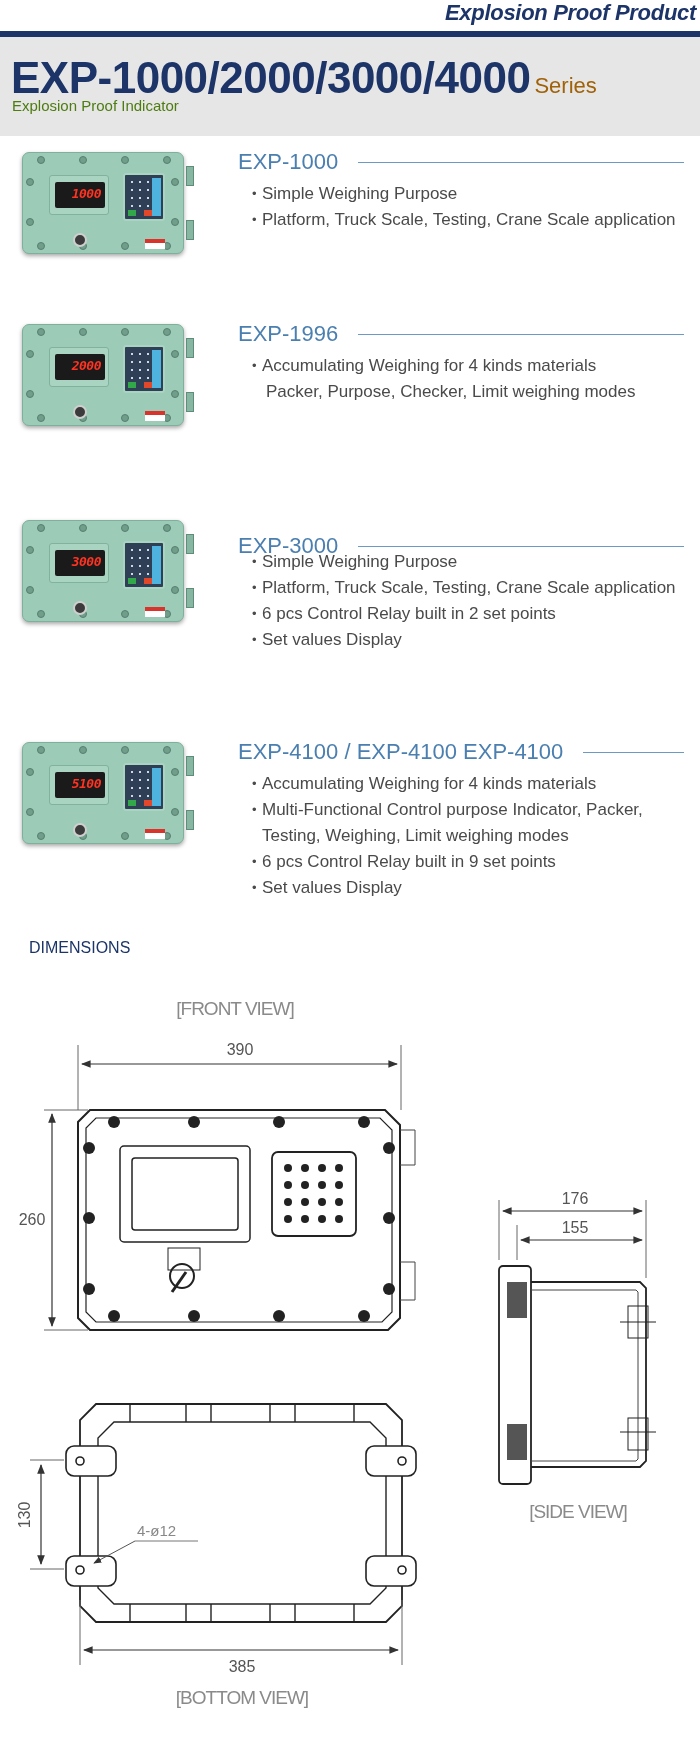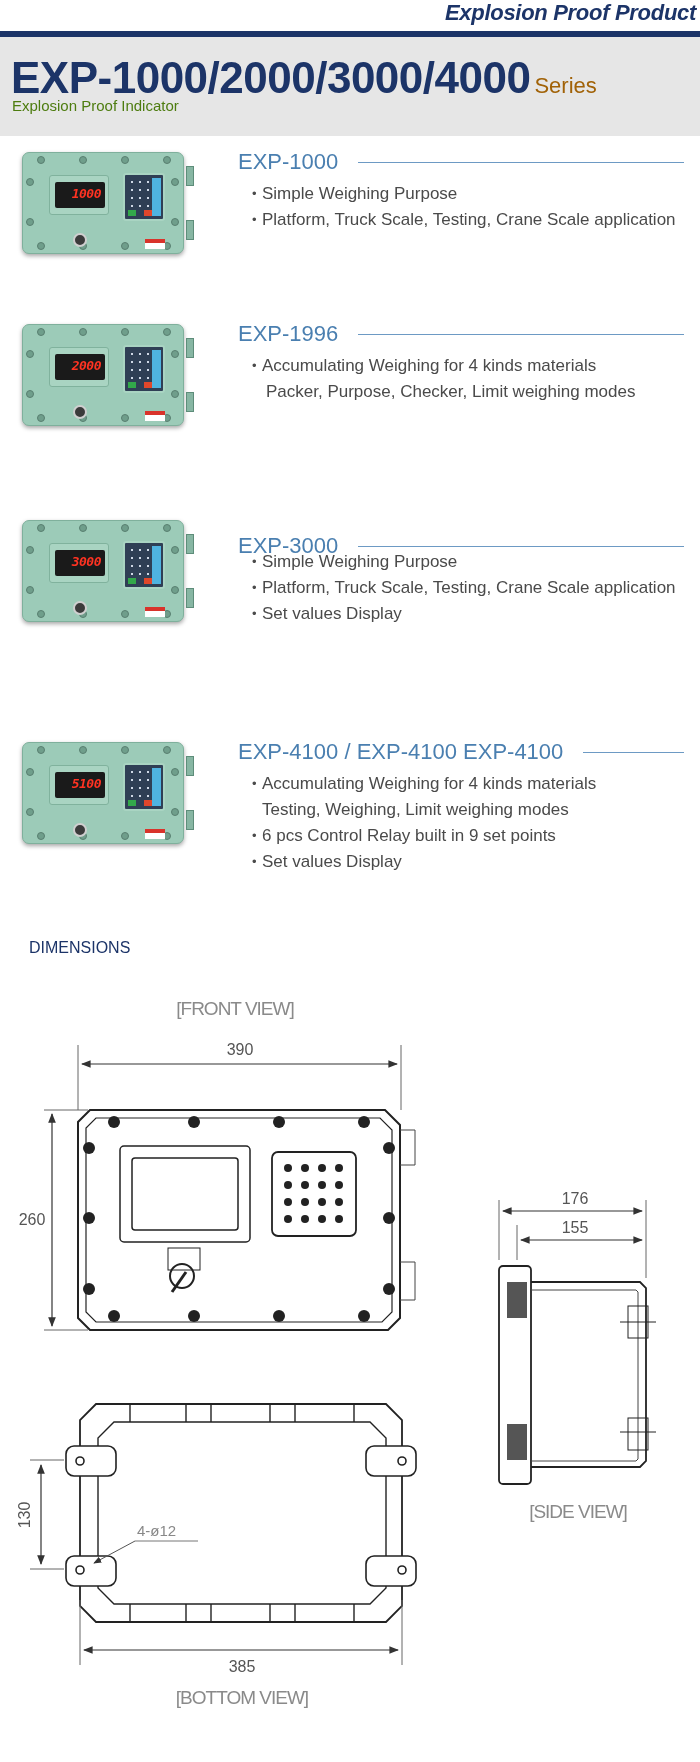--- a/index.html
+++ b/index.html
@@ -175,20 +175,21 @@
         <div class="hinge" style="top:72px"></div>
     </div>
   </div>
   <div class="name-row" style="top:0;margin-top:16px;">
     <span class="name">EXP-3000</span>
     <span class="rule"></span>
   </div>
   <ul>
     <li><span class="bullet">•</span><span>Simple Weighing Purpose</span></li>
     <li><span class="bullet">•</span><span>Platform, Truck Scale, Testing, Crane Scale application</span></li>
+    <li><span class="bullet">•</span><span>6 pcs Control Relay built in 2 set points</span></li>
     <li><span class="bullet">•</span><span>Set values Display</span></li>
   </ul>
 </div>
 
 <div class="product" style="top:738px;">
   <div class="photo" style="top:0;">
     <div class="enc">
       <div class="body">
         <div class="bolt" style="left:14px;top:3px"></div>
           <div class="bolt" style="left:56px;top:3px"></div>
@@ -217,20 +218,21 @@
       <div class="hinge" style="top:18px"></div>
         <div class="hinge" style="top:72px"></div>
     </div>
   </div>
   <div class="name-row" style="top:0;">
     <span class="name">EXP-4100 / EXP-4100 EXP-4100</span>
     <span class="rule"></span>
   </div>
   <ul>
     <li><span class="bullet">•</span><span>Accumulating Weighing for 4 kinds materials</span></li>
+    <li><span class="bullet">•</span><span>Multi-Functional Control purpose Indicator, Packer,</span></li>
     <li class="cont" style="padding-left:10px"><span>Testing, Weighing, Limit weighing modes</span></li>
     <li><span class="bullet">•</span><span>6 pcs Control Relay built in 9 set points</span></li>
     <li><span class="bullet">•</span><span>Set values Display</span></li>
   </ul>
 </div>
 
 <div class="dim-title">DIMENSIONS</div>
 
 <div class="drawing">
   <svg viewBox="0 960 700 780" xmlns="http://www.w3.org/2000/svg">

